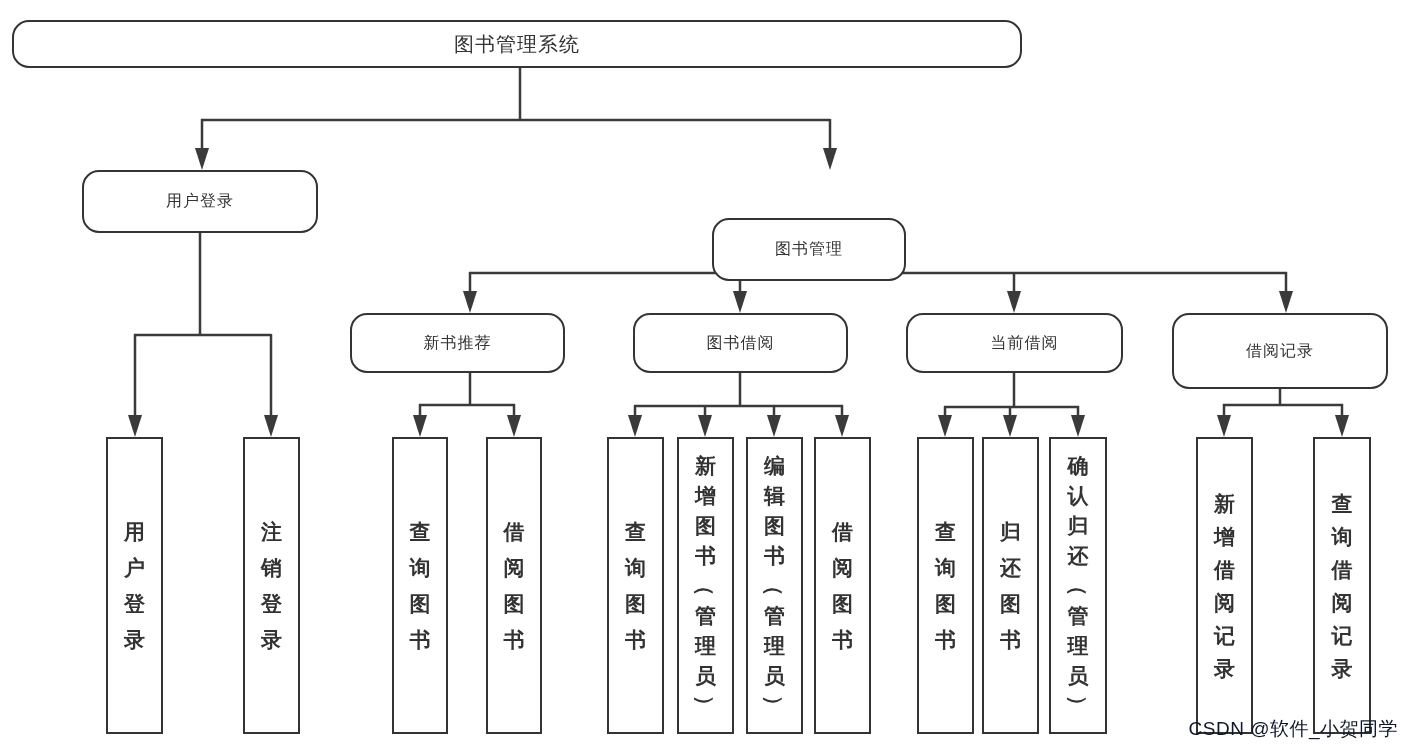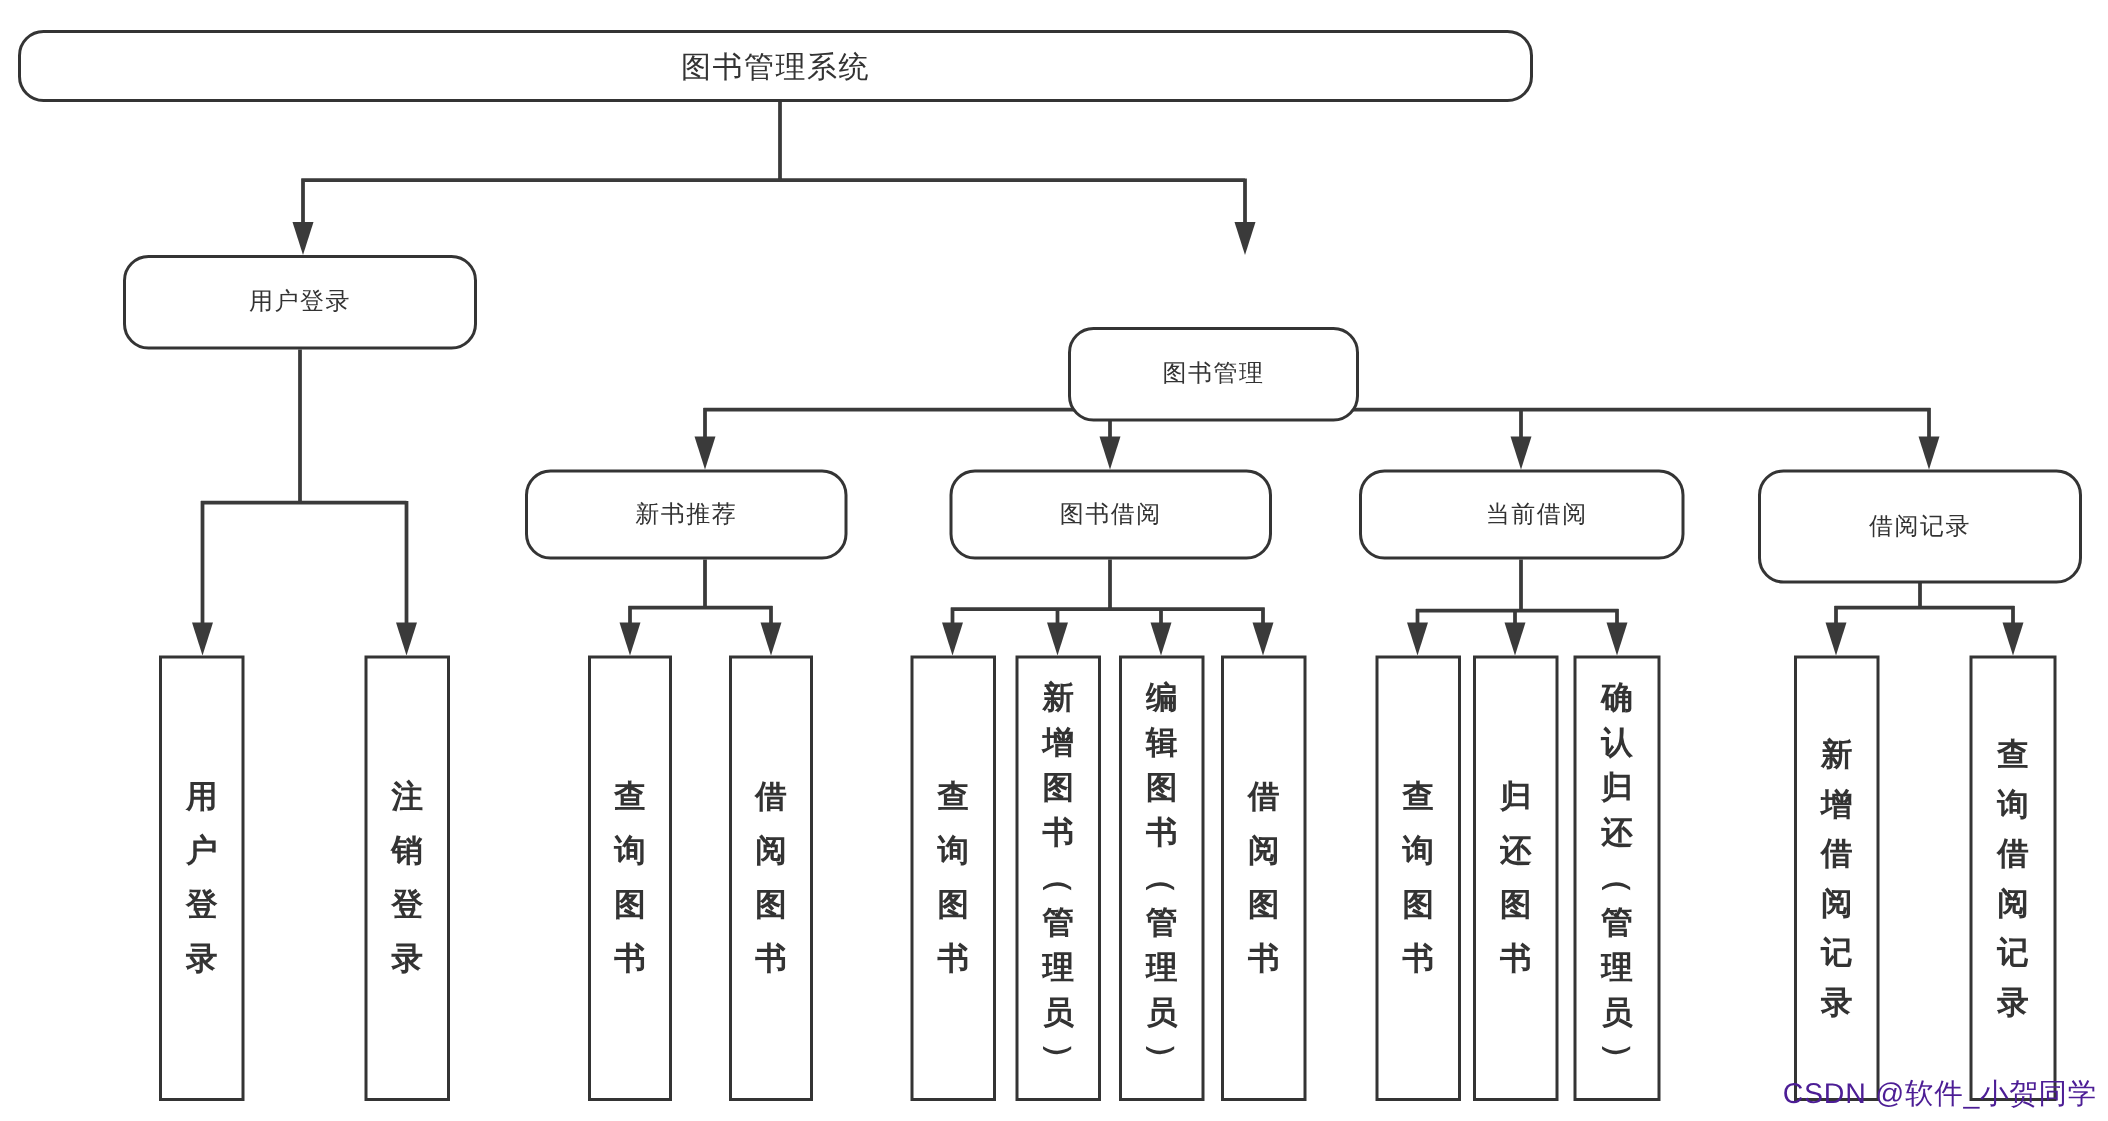--- a/index.html
+++ b/index.html
@@ -37,21 +37,21 @@
     font-weight: bold;
   }
   .hnode { font-weight: normal; border-radius: 17px; }
   .vchar { display: block; line-height: 1; }
   .vparen { transform: rotate(90deg); }
   .watermark {
     position: absolute;
     right: 7px;
     top: 716px;
     font-size: 19px;
-    color: #4c1d95;
+    color: #0f172a;
     letter-spacing: 0.5px;
     z-index: 2;
     white-space: nowrap;
   }
 </style>
 </head>
 <body>
 
 <div class="canvas">
 

